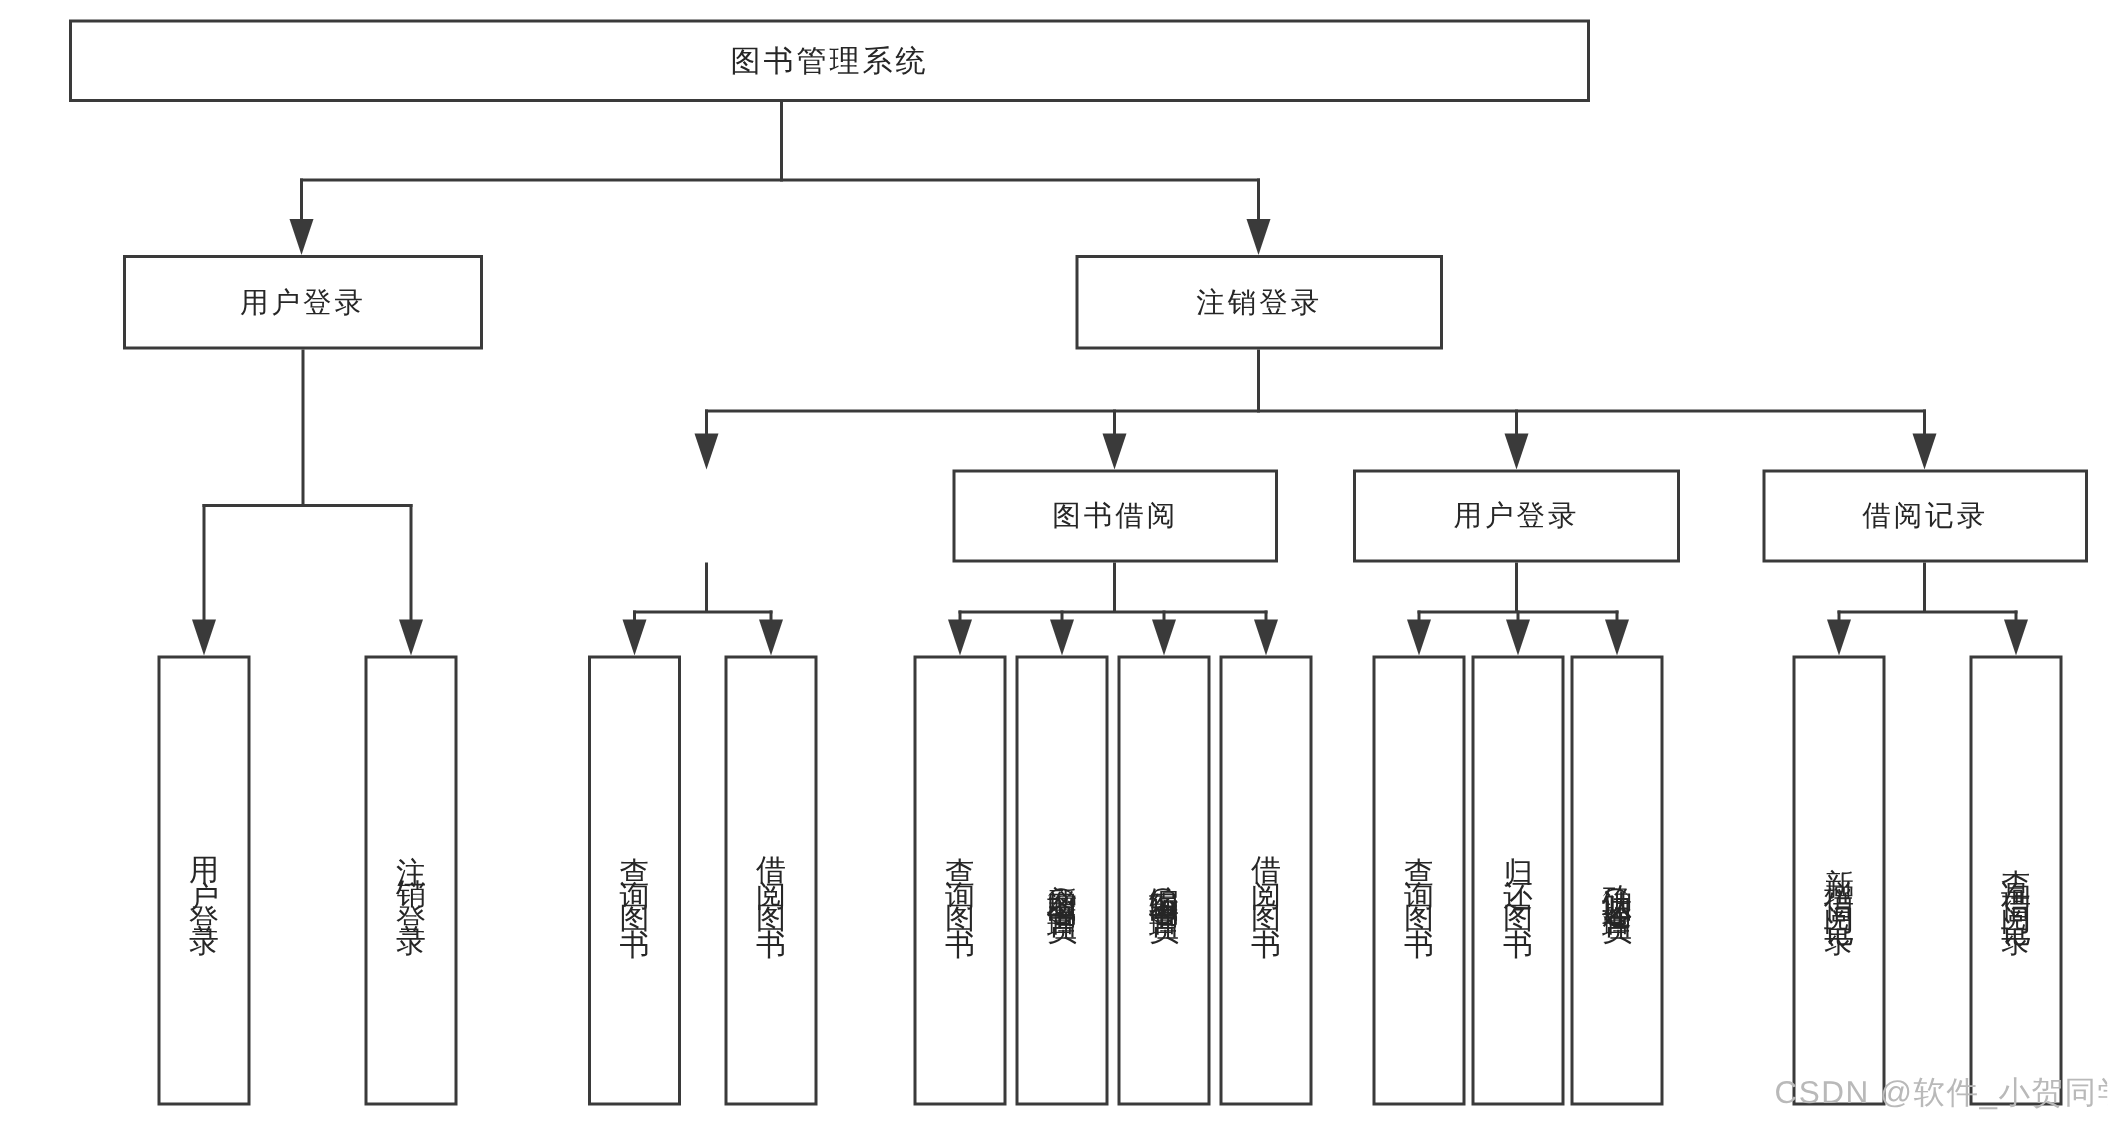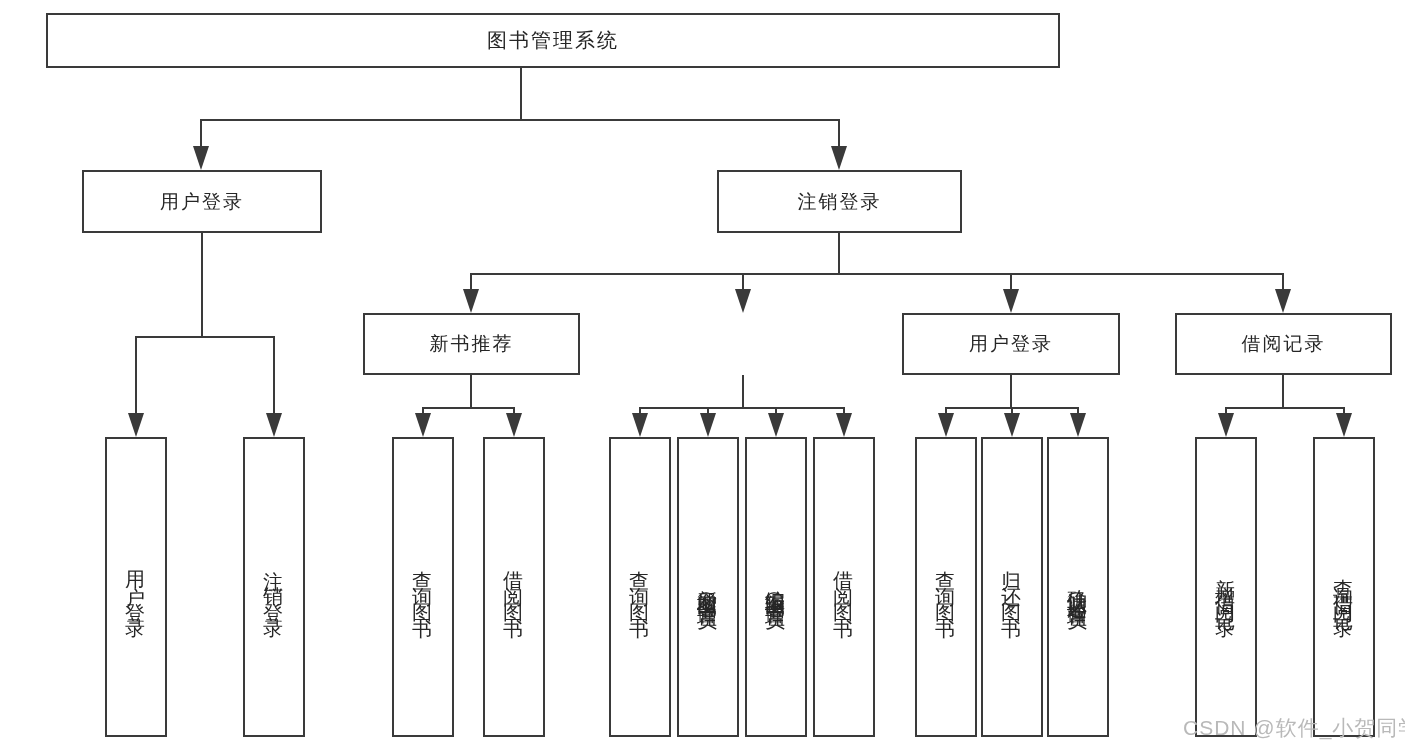--- a/index.html
+++ b/index.html
@@ -76,21 +76,21 @@
   <div class="hline" style="left:470px;top:273px;width:814px"></div>
   <div class="vline" style="left:470px;top:273px;height:18px"></div>
   <div class="arrow" style="left:463px;top:289px"></div>
   <div class="vline" style="left:742px;top:273px;height:18px"></div>
   <div class="arrow" style="left:735px;top:289px"></div>
   <div class="vline" style="left:1010px;top:273px;height:18px"></div>
   <div class="arrow" style="left:1003px;top:289px"></div>
   <div class="vline" style="left:1282px;top:273px;height:18px"></div>
   <div class="arrow" style="left:1275px;top:289px"></div>
 
-  <div class="node hnode" style="left:363px;top:313px;width:217px;height:62px">新书推荐</div>
+  <div class="node hnode" style="left:635px;top:313px;width:217px;height:62px">图书借阅</div>
   <div class="node hnode" style="left:902px;top:313px;width:218px;height:62px">用户登录</div>
   <div class="node hnode" style="left:1175px;top:313px;width:217px;height:62px">借阅记录</div>
 
   <div class="vline" style="left:470px;top:375px;height:33px"></div>
   <div class="hline" style="left:422px;top:407px;width:93px"></div>
   <div class="vline" style="left:422px;top:407px;height:8px"></div>
   <div class="arrow" style="left:415px;top:413px"></div>
   <div class="vline" style="left:513px;top:407px;height:8px"></div>
   <div class="arrow" style="left:506px;top:413px"></div>
 

